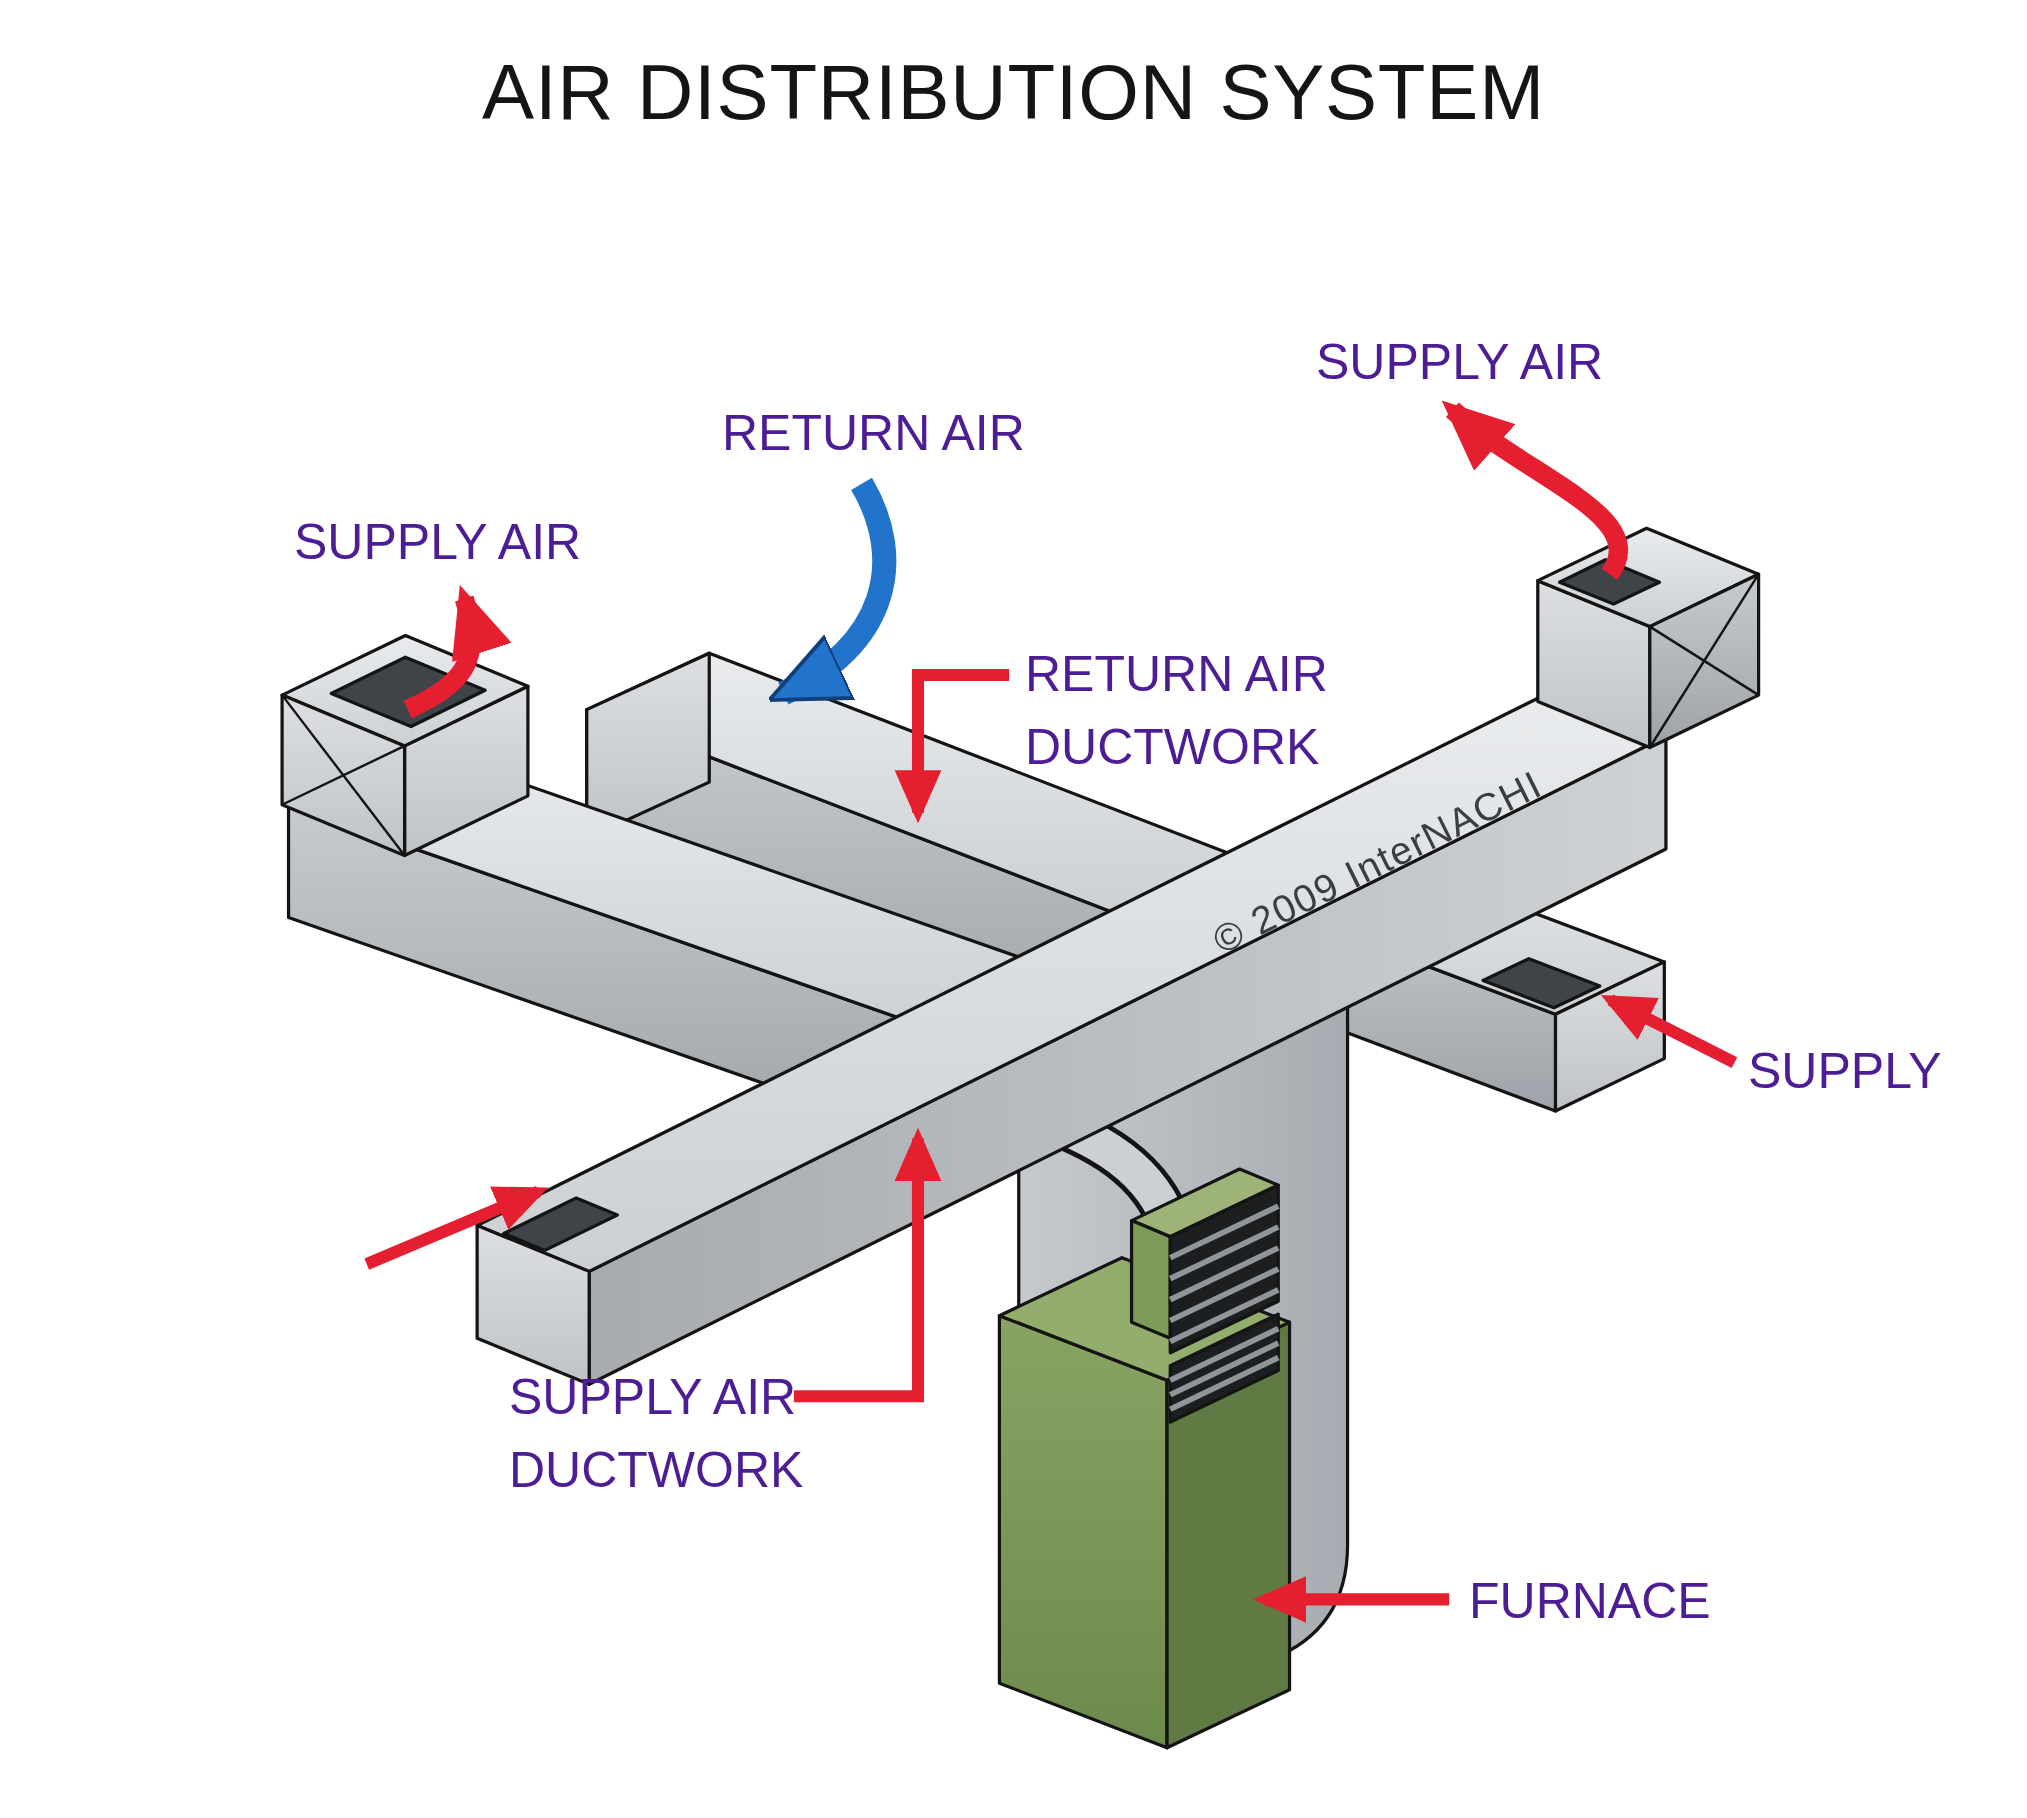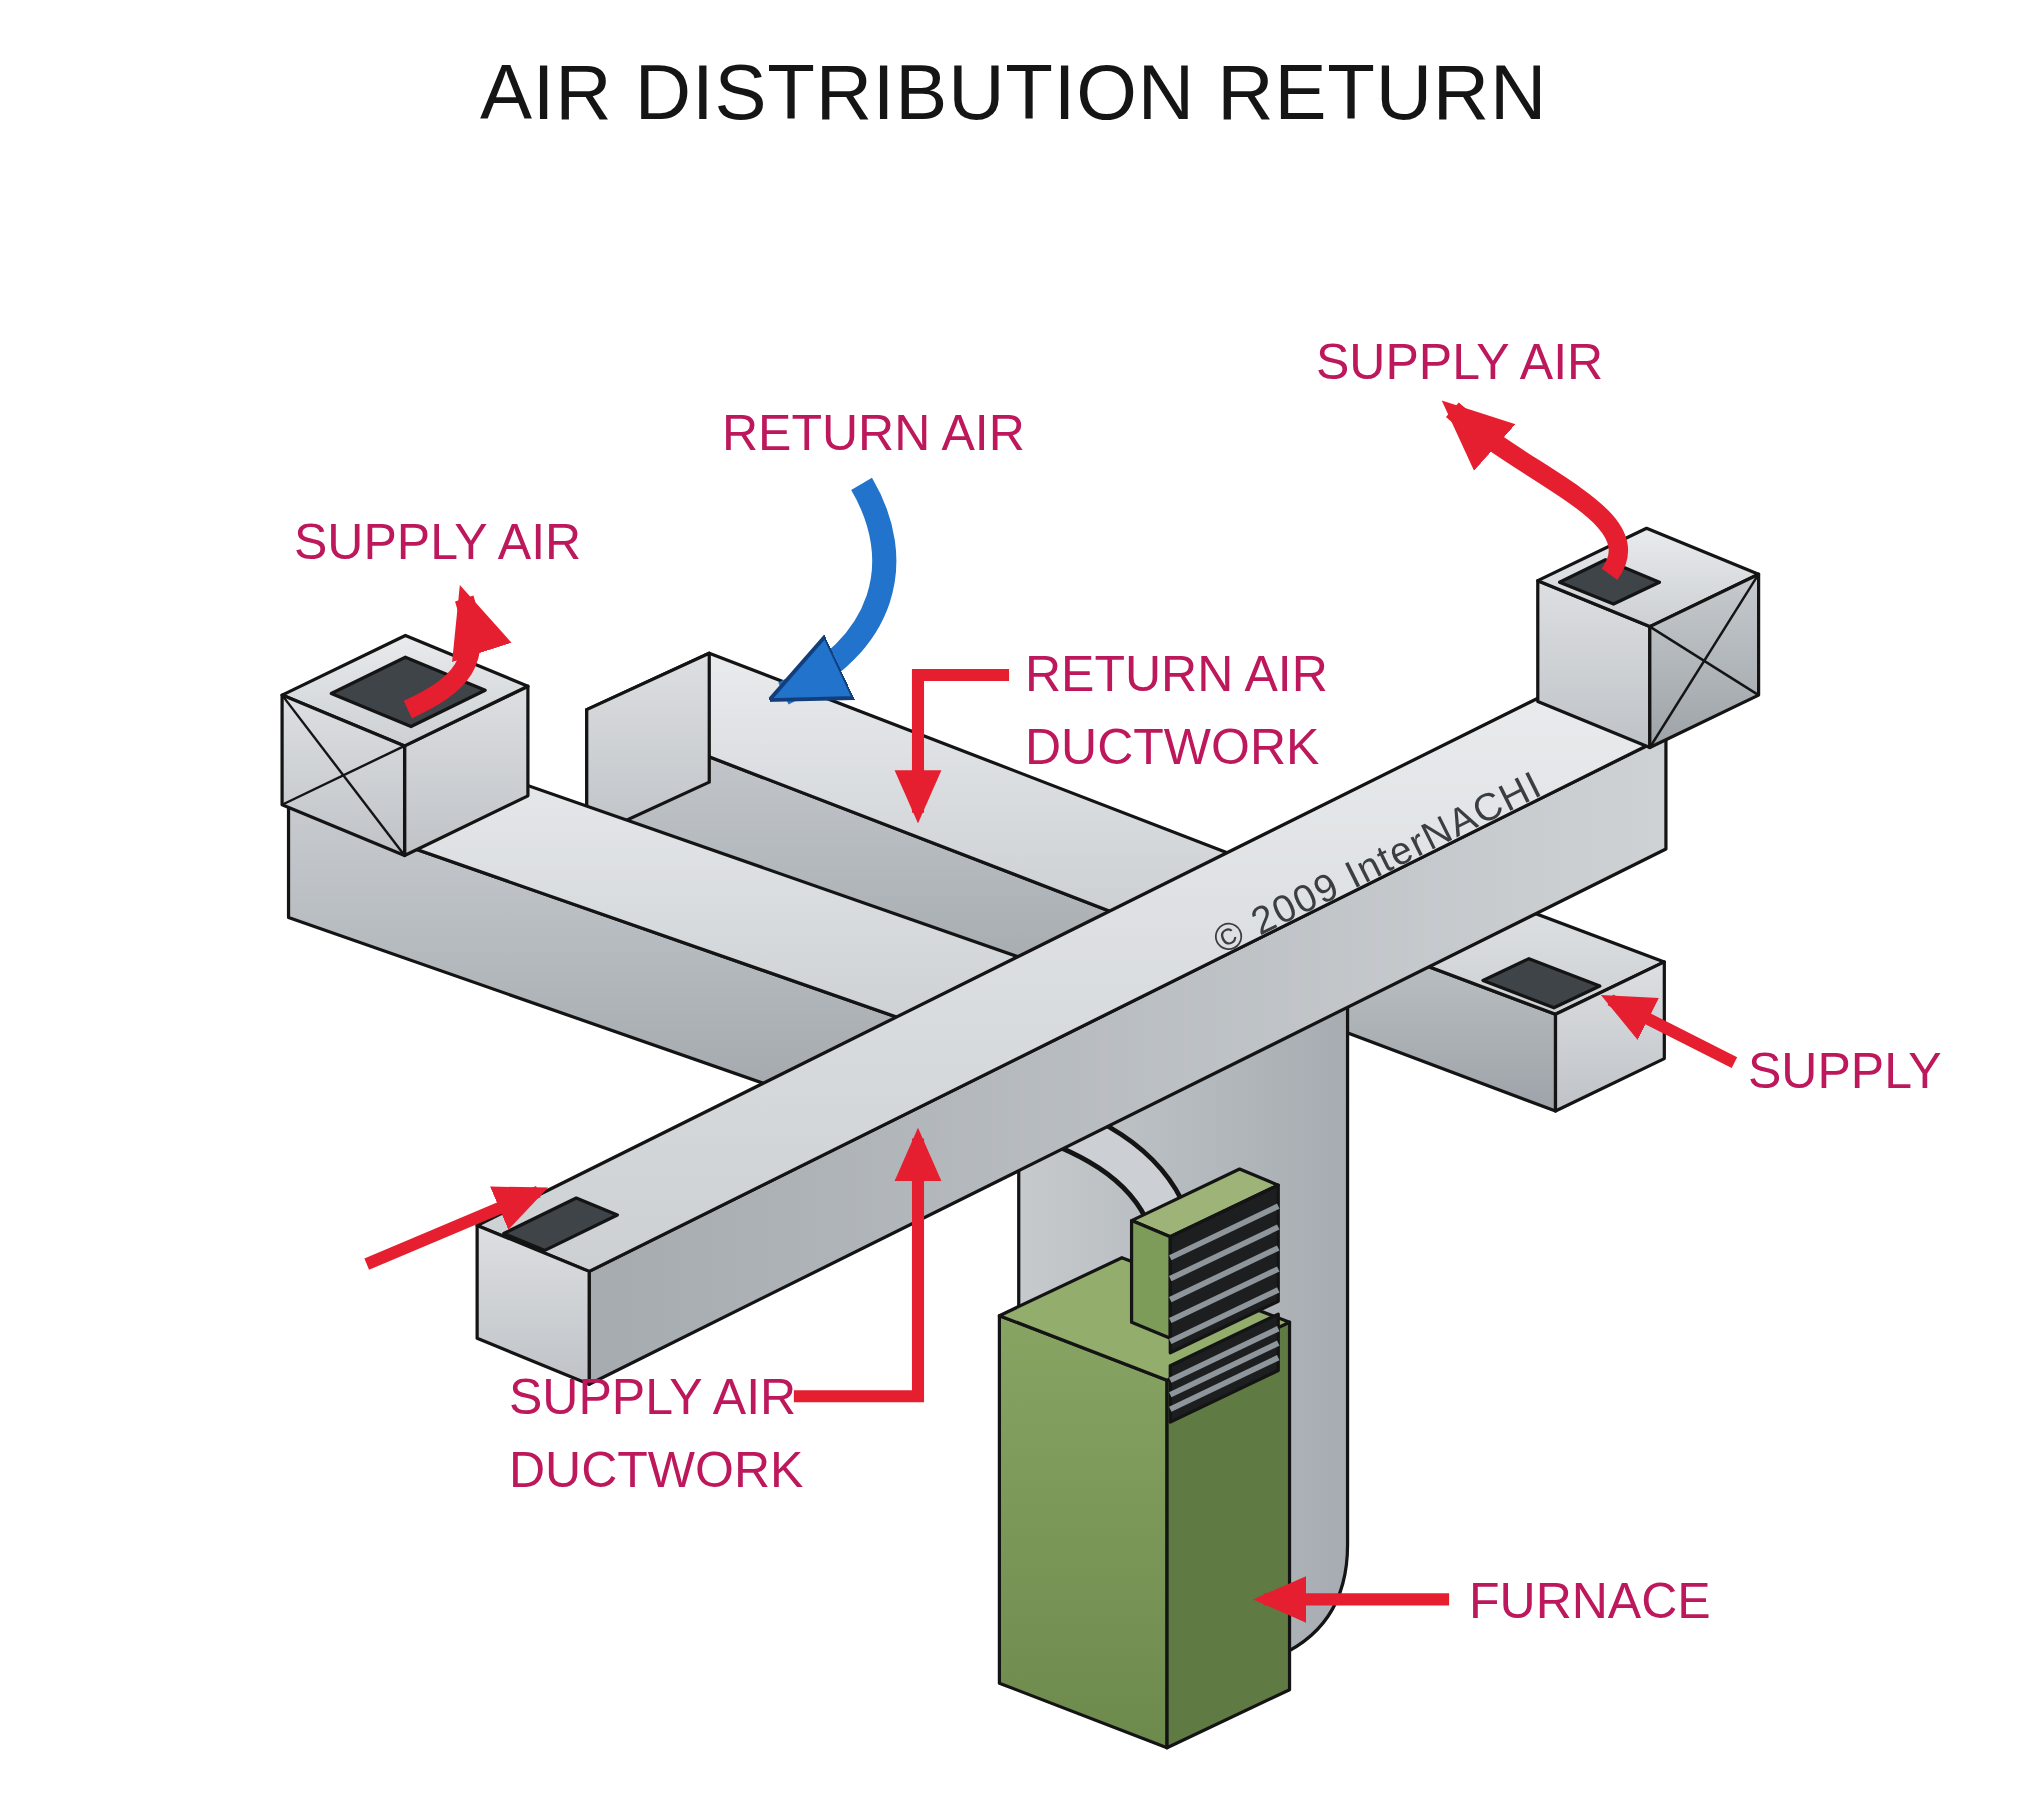--- a/index.html
+++ b/index.html
@@ -1,21 +1,21 @@
 <!DOCTYPE html>
 <html style="font-size:13px"><head>
 <meta charset="utf-8">
 <style>
   html,body { margin:0; padding:0; background:#ffffff; }
   .stage { position:relative; width:2027px; height:1819px; background:#ffffff; overflow:hidden;
            font-family:"Liberation Sans", sans-serif; }
   .stage svg { position:absolute; inset:0; }
   .title { position:absolute; left:0; right:0; top:47px; text-align:center;
            font-size:78px; letter-spacing:0.8px; color:#151515; }
-  .lbl { position:absolute; font-size:50px; line-height:1.45; color:#be185d; white-space:nowrap; }
+  .lbl { position:absolute; font-size:50px; line-height:1.45; color:#4c1d95; white-space:nowrap; }
   .oln { stroke:#141414; stroke-width:4; stroke-linejoin:round; }
   .xline { stroke:#141414; stroke-width:3; fill:none; }
   .slat { stroke:#8e959b; stroke-width:7; }
   .shaft { fill:none; stroke:#e51f2f; }
   .shaftB { fill:none; stroke:#2273cc; }
 </style>
 </head>
 <body>
 
 <div class="stage">
@@ -137,21 +137,21 @@
       <path class="shaftB" stroke-width="30" d="M1069,600 C1125,695 1100,800 972,860" marker-end="url(#mBlue)"></path>
 
       <path class="shaft" stroke-width="15" d="M1252,837 L1139,837 L1139,1008" marker-end="url(#mRedS)"></path>
       <path class="shaft" stroke-width="15" d="M985,1732 L1139,1732 L1139,1412" marker-end="url(#mRedS)"></path>
       <path class="shaft" stroke-width="15" d="M2152,1318 L1998,1240" marker-end="url(#mRedS)"></path>
       <path class="shaft" stroke-width="15" d="M455,1568 L668,1478" marker-end="url(#mRedS)"></path>
       <path class="shaft" stroke-width="15" d="M1798,1984 L1568,1984" marker-end="url(#mRedS)"></path>
     </g>
   </svg>
 
-  <div class="title">AIR DISTRIBUTION RETURN</div>
+  <div class="title">AIR DISTRIBUTION SYSTEM</div>
 
   <div class="lbl" style="left:1316px; top:326px;">SUPPLY AIR</div>
 
   <div class="lbl" style="left:722px; top:397px;">RETURN AIR</div>
 
   <div class="lbl" style="left:294px; top:506px;">SUPPLY AIR</div>
 
   <div class="lbl" style="left:1025px; top:638px;">
     <div>RETURN AIR</div>
     <div>DUCTWORK</div>

